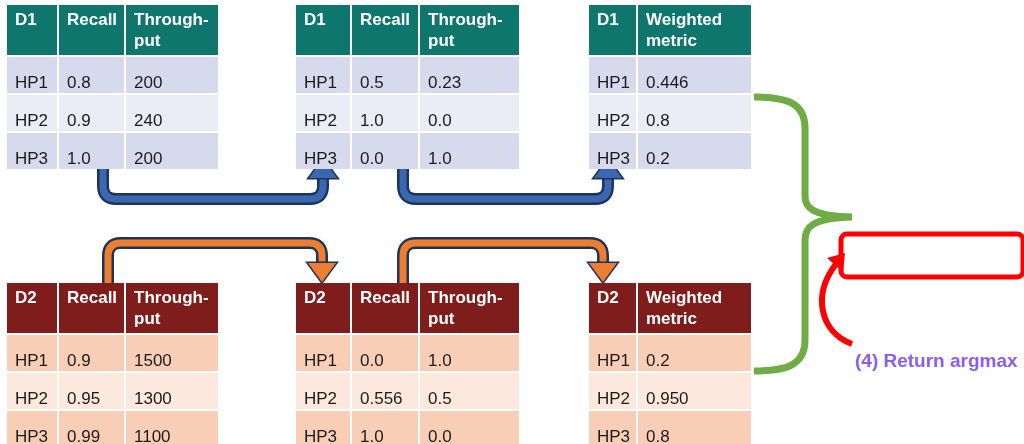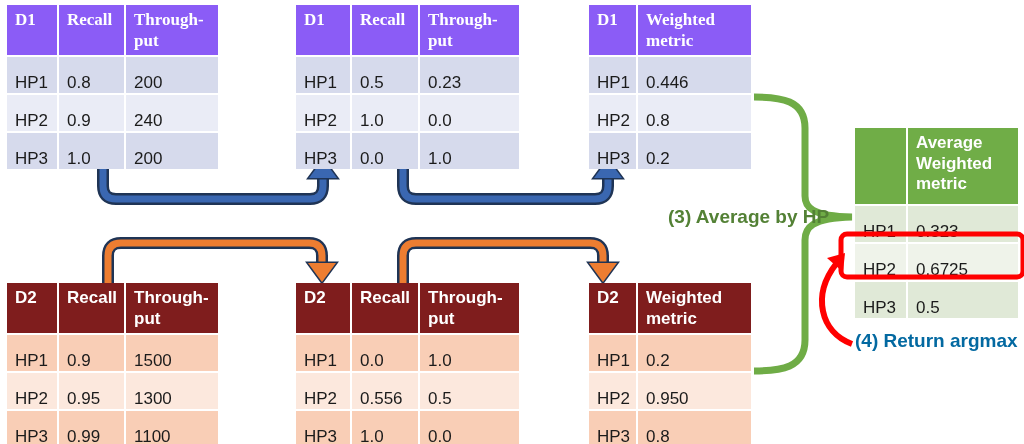--- a/index.html
+++ b/index.html
@@ -12,35 +12,35 @@
     padding:5px 4px 2px 8px; font-size:17px; line-height:1.22;
     white-space:pre-line; box-sizing:border-box;
   }
   .tbl td {
     font-size:17px; color:#1b1b1b; padding:16px 4px 0 8px; vertical-align:middle;
     height:32px; box-sizing:border-box; white-space:nowrap;
   }
   .h2 th { height:50px; }
   .h3 th { height:76px; }
 
-  .t-blue th { background:#8b5cf6;font-family:Liberation Serif, serif; }
+  .t-blue th { background:#0f766e; }
   .t-blue tr.odd  td { background:#D6DAEC; }
   .t-blue tr.even td { background:#EAECF6; }
 
   .t-orange th { background:#7f1d1d; }
   .t-orange tr.odd  td { background:#F9CEB6; }
   .t-orange tr.even td { background:#FCE8DD; }
 
   .t-green th { background:#70AD47; }
   .t-green tr.odd  td { background:#E0E9D7; }
   .t-green tr.even td { background:#EFF3EA; }
 
   .lbl { position:absolute; font-weight:bold; font-size:19px; white-space:nowrap; }
   .lbl-green { color:#538135; }
-  .lbl-red { color:#0369a1; }
+  .lbl-red { color:#8b5cf6;margin-top:20px; }
 </style>
 </head>
 <body>
 
 <div class="canvas">
 
   <svg class="overlay" width="1024" height="444" viewBox="0 0 1024 444">
 
     <g>
       <path d="M103,156 V186 Q103,199 116,199 H310 Q323,199 323,186 V175" fill="none" stroke="#1F3455" stroke-width="12"></path>
@@ -238,52 +238,25 @@
       <td>HP2</td>
       <td>0.950</td>
     </tr>
     <tr class="odd">
       <td>HP3</td>
       <td>0.8</td>
     </tr>
   </tbody>
     </table>
 
-  <table class="tbl t-green h3" style="left:853px; top:126px;">
-    <colgroup>
-        <col style="width:51px">
-        <col style="width:110px">
-      </colgroup>
-    <tbody>
-        <tr>
-      <th></th>
-      <th>Average
-Weighted
-metric</th>
-    </tr>
-    <tr class="odd">
-      <td>HP1</td>
-      <td>0.323</td>
-    </tr>
-    <tr class="even">
-      <td>HP2</td>
-      <td>0.6725</td>
-    </tr>
-    <tr class="odd">
-      <td>HP3</td>
-      <td>0.5</td>
-    </tr>
-  </tbody>
-    </table>
 
   <svg class="overlay" width="1024" height="444" viewBox="0 0 1024 444">
     <rect x="841" y="234" width="182" height="43" rx="6" fill="none" stroke="#FF0000" stroke-width="5"></rect>
     <g>
       <path d="M852,344 C820,332 812,295 836,264" fill="none" stroke="#FF0000" stroke-width="6"></path>
       <polygon points="845,253 843,272 827,258" fill="#FF0000"></polygon>
     </g>
   </svg>
 
-  <div class="lbl lbl-green" style="left:668px; top:206px;">(3) Average by HP</div>
 
   <div class="lbl lbl-red" style="left:855px; top:330px;">(4) Return argmax</div>
 
 </div>
 
 </body></html>

